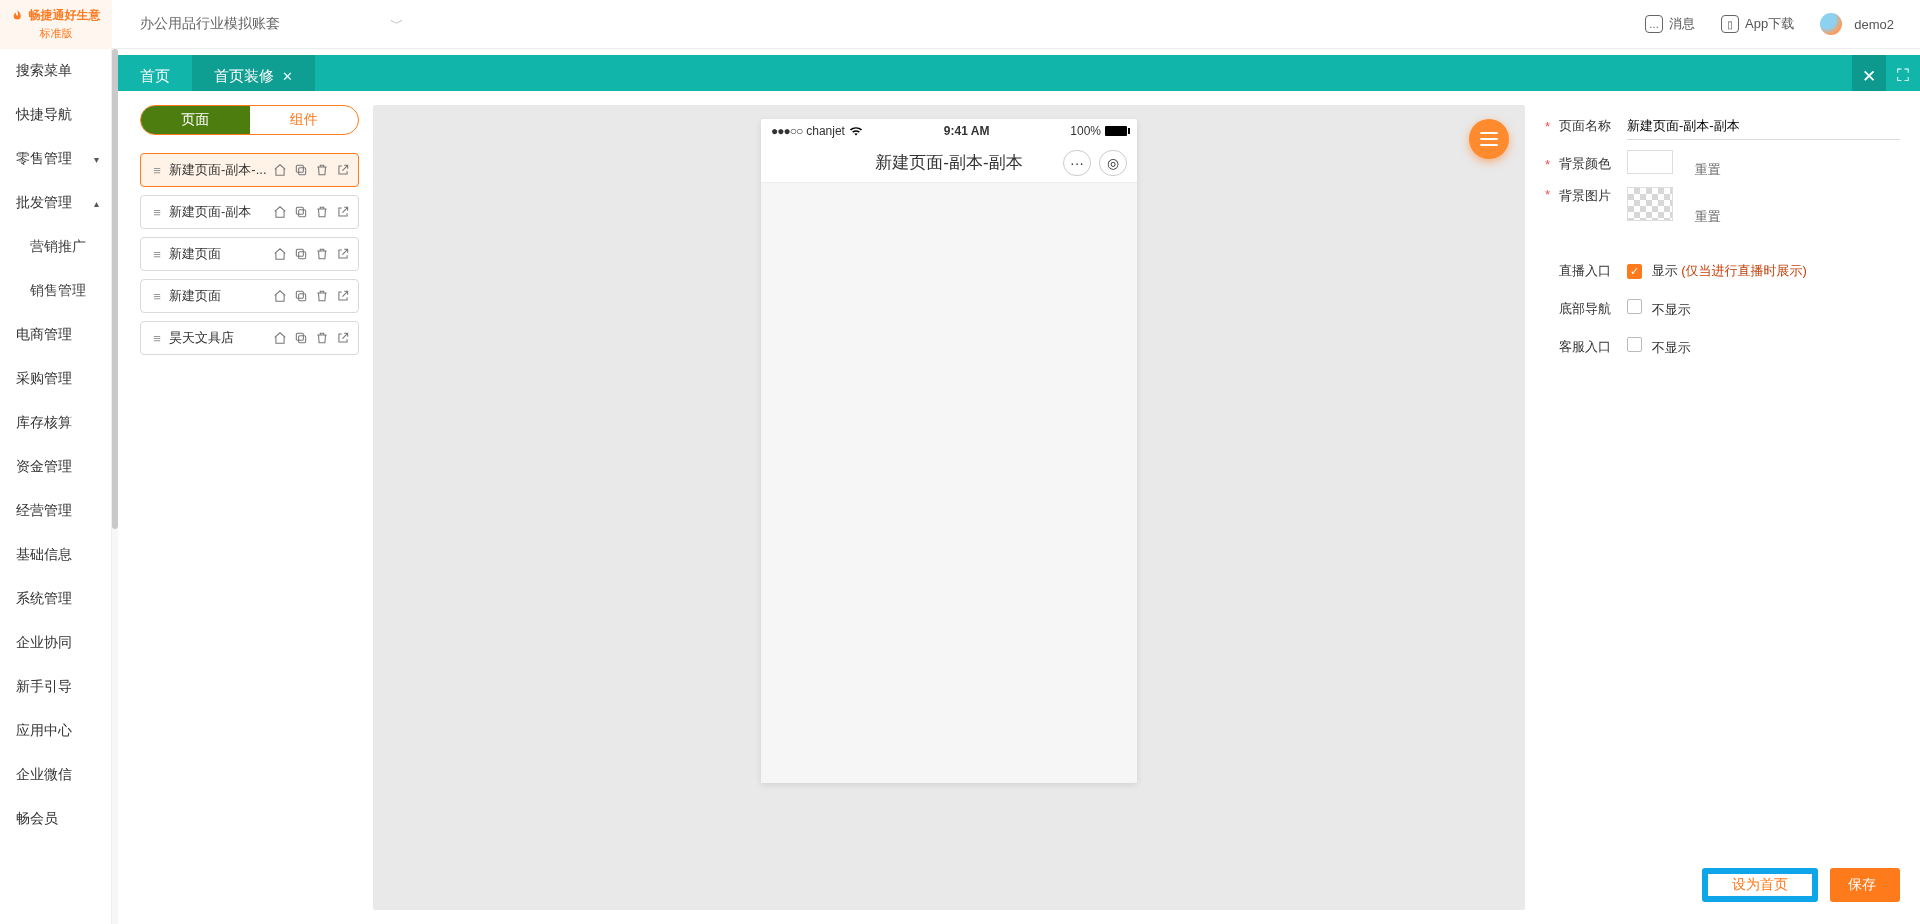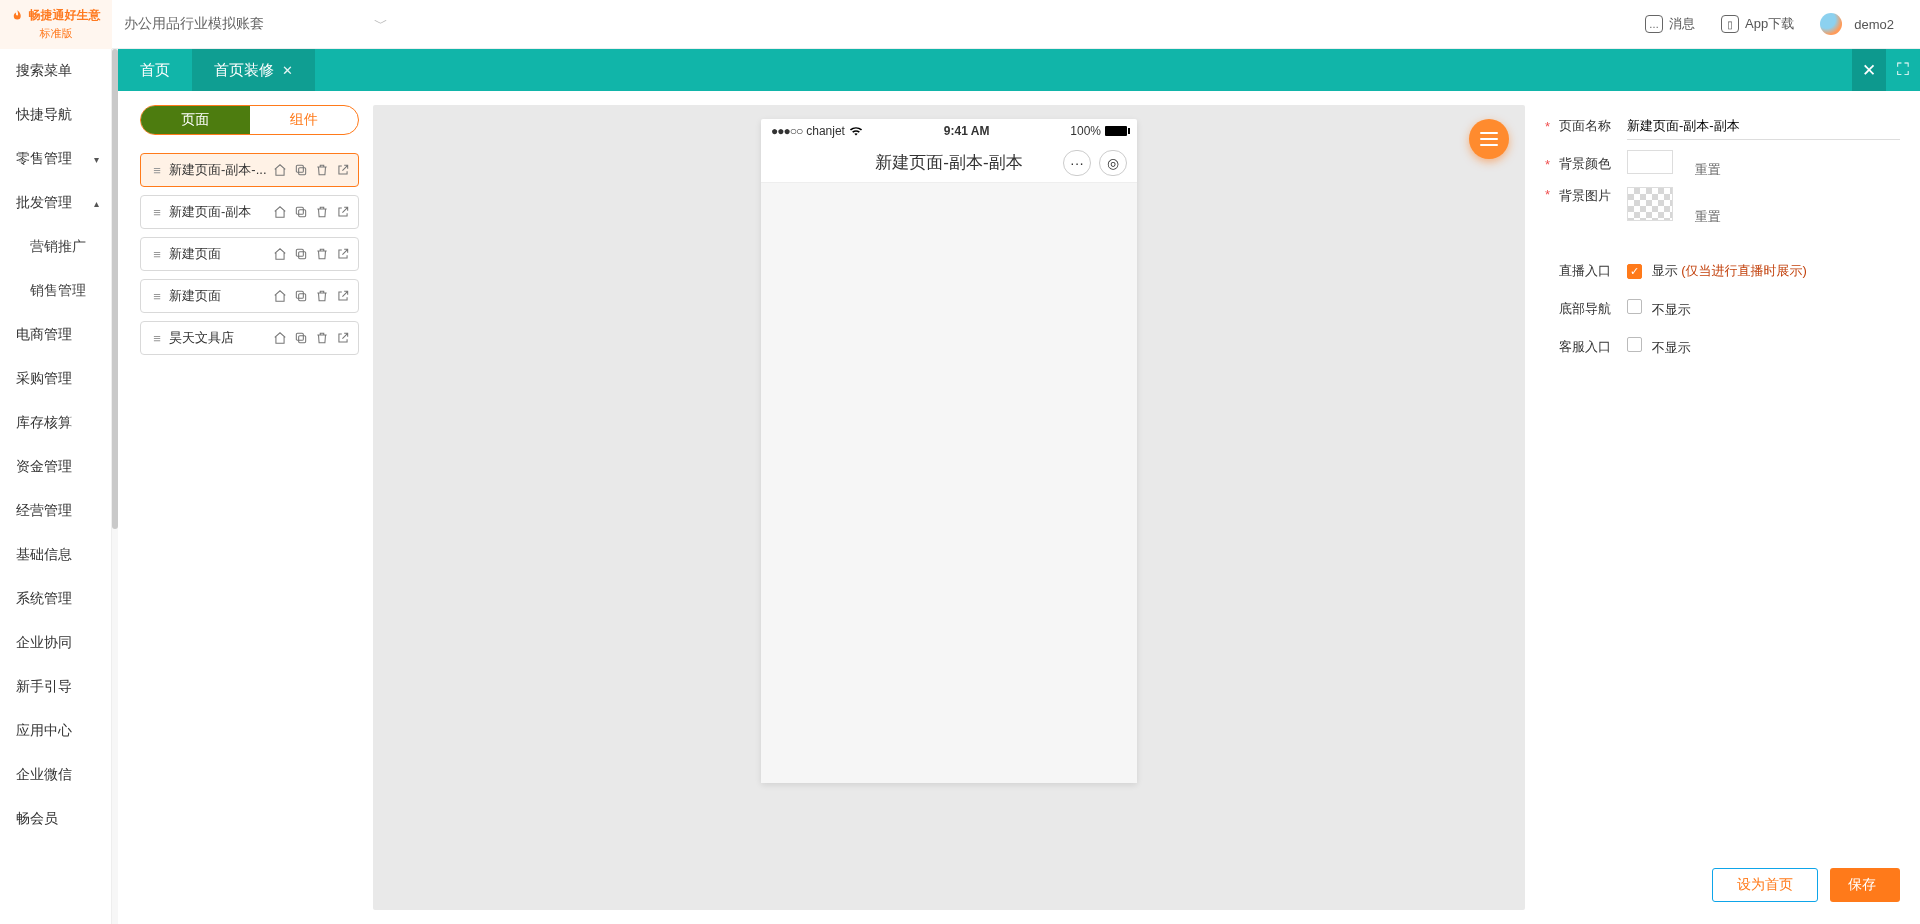--- a/index.html
+++ b/index.html
@@ -3,37 +3,37 @@
 <meta charset="utf-8">
 <style>
 * { box-sizing: border-box; margin: 0; padding: 0; }
 html, body { width: 1920px; height: 924px; font-family: "Microsoft YaHei", Arial, sans-serif; font-size: 13px; color: #333; background: #fff; overflow: hidden; }
 
 
 .top-header { height: 49px; display: flex; align-items: center; border-bottom: 1px solid #eee; }
 .logo-box { width: 112px; height: 49px; background: #fff6ef; display: flex; flex-direction: column; align-items: center; justify-content: center; }
 .logo-text { color: #ff7a20; font-size: 12px; font-weight: bold; display: flex; align-items: center; gap: 3px; }
 .logo-sub  { color: #ff7a20; font-size: 11px; margin-top: 2px; }
-.acct-select { margin-left: 12px; color: #666; font-size: 14px; display: flex; align-items: center; gap: 110px; }
+.acct-select { margin-left: 28px; color: #666; font-size: 14px; display: flex; align-items: center; gap: 110px; }
 .acct-select .chev { color: #bbb; }
 .top-header .spacer { flex: 1; }
 .hdr-item { display: flex; align-items: center; gap: 6px; margin-right: 26px; color: #555; font-size: 13px; cursor: pointer; }
 .hdr-item .ico { width: 18px; height: 18px; border: 1.4px solid #666; border-radius: 4px; display: flex; align-items: center; justify-content: center; font-size: 10px; }
 .avatar { width: 22px; height: 22px; border-radius: 50%; background: radial-gradient(circle at 30% 30%, #8cd1ef 0 40%, #ff9b59 70%); margin-right: 6px; }
 
 
 .left-nav { position: absolute; top: 49px; left: 0; width: 112px; bottom: 0; border-right: 1px solid #eee; background: #fff; overflow: auto; }
 .left-nav .item { height: 44px; display: flex; align-items: center; padding-left: 16px; font-size: 14px; color: #333; cursor: pointer; }
 .left-nav .item.sub { padding-left: 30px; color: #444; }
 .left-nav .item .tri { margin-left: auto; margin-right: 12px; font-size: 10px; color: #555; }
 .nav-track { position: absolute; top: 49px; bottom: 0; left: 112px; width: 6px; background: rgba(0,0,0,0.03); }
 .nav-thumb { position: absolute; left: 0; width: 6px; background: #c9c9c9; border-radius: 3px; }
 
 
-.tab-strip { position: absolute; top: 49px; left: 118px; right: 0; height: 42px; background: #11b5a9; display: flex; align-items: stretch; color: #fff; }
+.tab-strip { position: absolute; top: 55px; left: 118px; right: 0; height: 42px; background: #11b5a9; display: flex; align-items: stretch; color: #fff; }
 .tab { display: flex; align-items: center; padding: 0 22px; font-size: 15px; cursor: pointer; }
 .tab.active { background: #0f9e92; }
 .tab .close { margin-left: 8px; font-size: 13px; opacity: .9; }
 .tab-strip .spacer { flex: 1; }
 .ts-btn { width: 34px; display: flex; align-items: center; justify-content: center; font-size: 17px; cursor: pointer; }
 .ts-btn.dark { background: #0d998e; }
 
 
 .workspace { position: absolute; top: 91px; left: 118px; right: 0; bottom: 0; background: #fff; display: flex; }
 
@@ -80,21 +80,21 @@
 .text-input { border: none; border-bottom: 1px solid #ddd; height: 28px; width: 100%; font-size: 13px; outline: none; }
 .swatch { width: 46px; height: 24px; border: 1px solid #ddd; background: #fff; display: inline-block; }
 .checker { width: 46px; height: 34px; border: 1px solid #ddd; background:
   repeating-conic-gradient(#d7d7d7 0 25%, #fff 0 50%) 0 0/12px 12px; display: inline-block; }
 .link-reset { color: #666; margin-left: 18px; cursor: pointer; }
 .chk { width: 15px; height: 15px; border: 1px solid #bbb; border-radius: 2px; display: inline-flex; align-items: center; justify-content: center; margin-right: 6px; font-size: 11px; color: #fff; }
 .chk.on { background: #ff7a1a; border-color: #ff7a1a; }
 .note { color: #c2410c; margin-left: 0; }
 .rp-footer { margin-top: auto; display: flex; justify-content: flex-end; gap: 12px; padding: 16px 0 22px 0; }
 .btn { height: 34px; padding: 0 24px; border-radius: 3px; display: flex; align-items: center; justify-content: center; font-size: 14px; cursor: pointer; }
-.btn.ghost { border: 1px solid #0ea5e9; color: #ff7a1a; background: #fff; }
+.btn.ghost { border: 6px solid #0ea5e9; color: #ff7a1a; background: #fff; }
 .btn.primary { background: #ff7a1a; color: #fff; padding-left: 18px; }
 
 svg { display: block; }
 </style>
 </head>
 <body>
 
 <div class="top-header">
   <div class="logo-box">
     <div class="logo-text">

